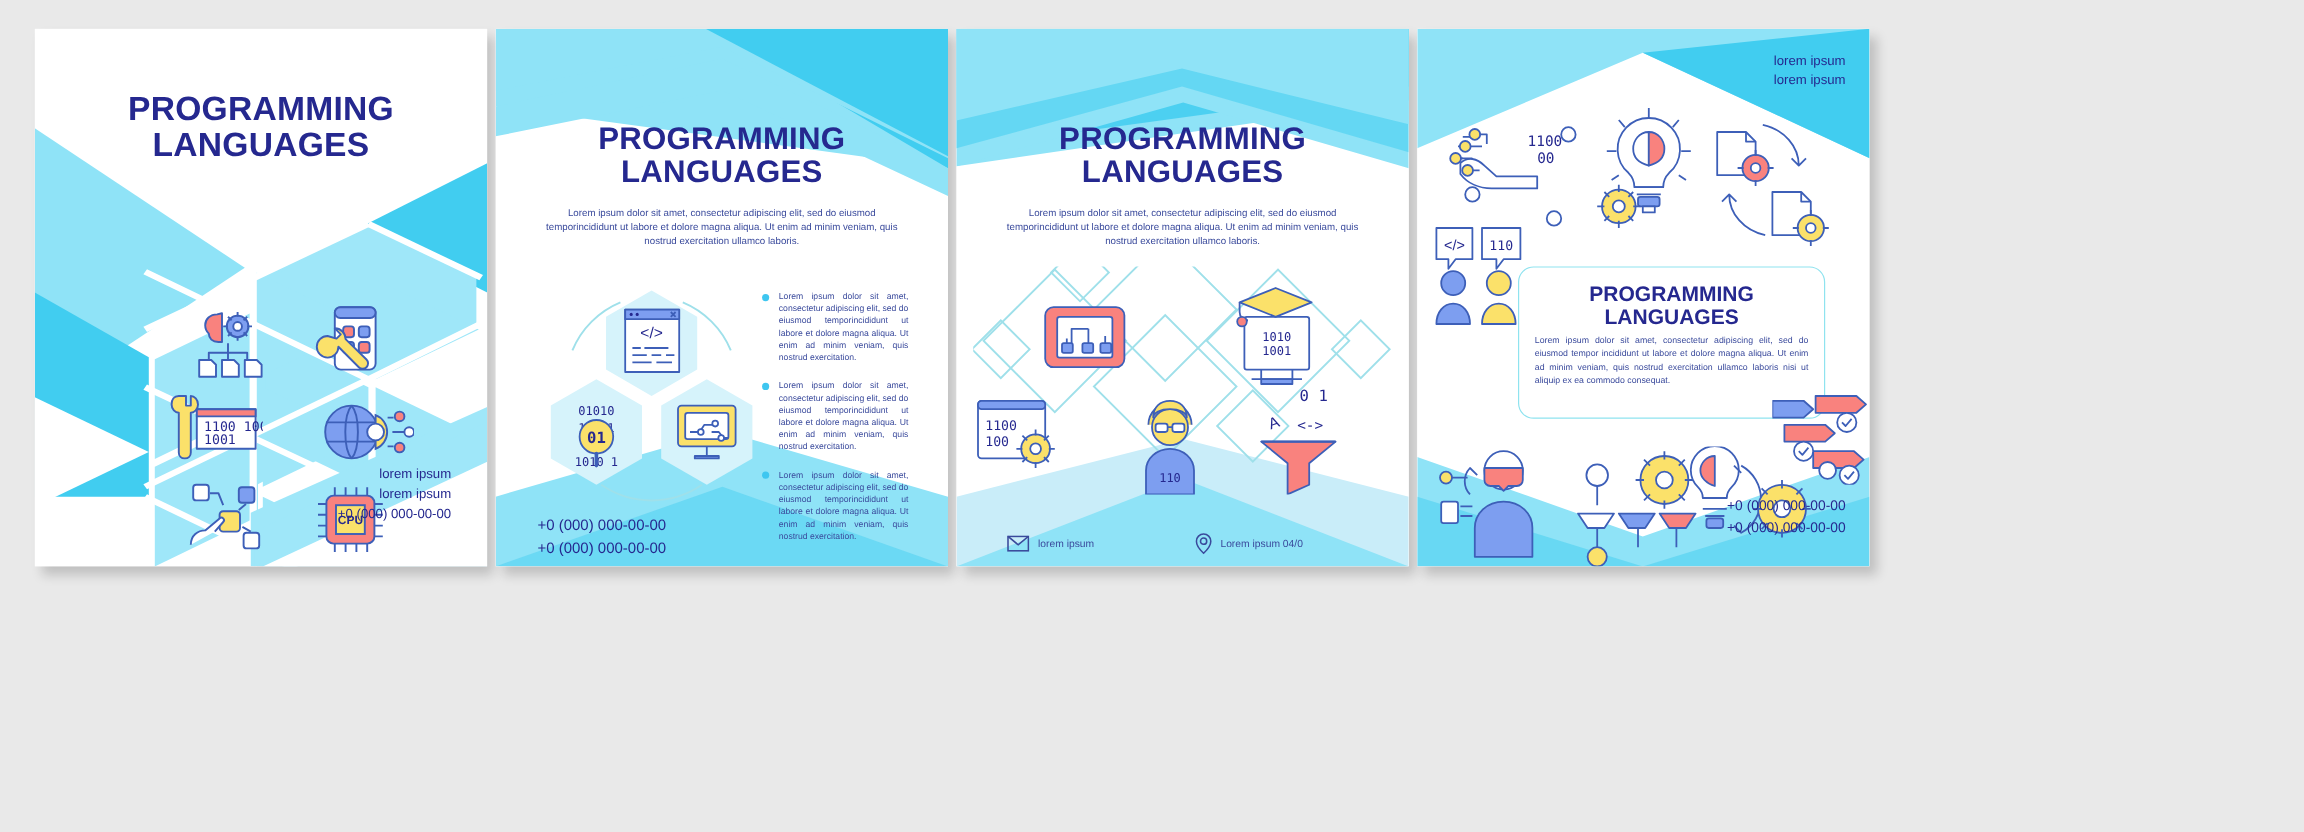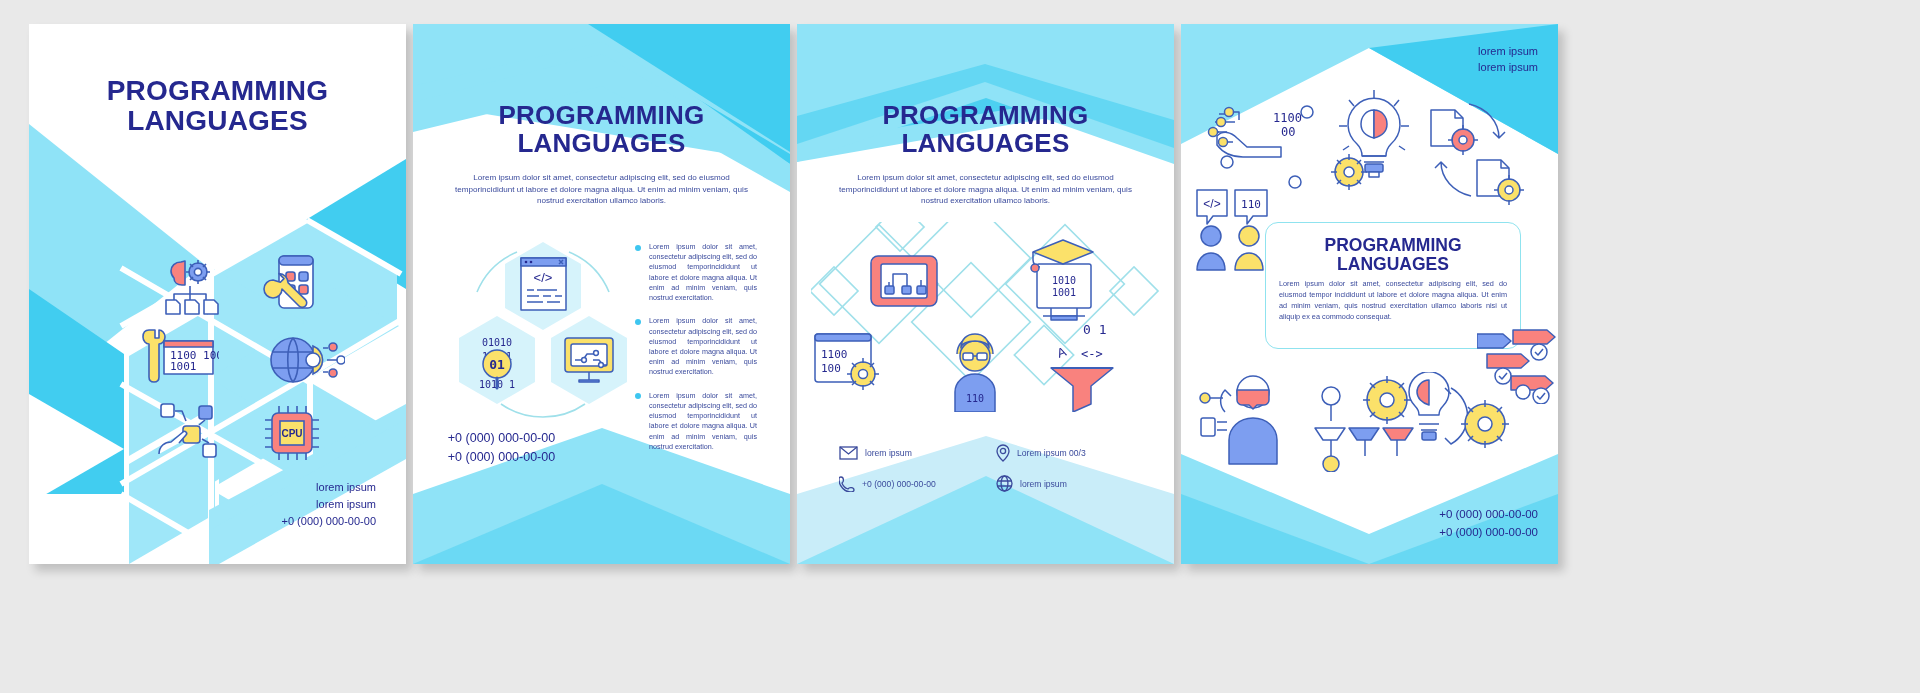--- a/index.html
+++ b/index.html
@@ -1,19 +1,19 @@
 <!DOCTYPE html>
 <html><head>
 <meta charset="utf-8">
 <style>
   html,body{margin:0;padding:0;background:#e9e9e9;}
   body{width:1920px;height:693px;font-family:"Liberation Sans",sans-serif;overflow:hidden;}
   .sheet{position:relative;width:1920px;height:693px;background:#e9e9e9;}
 
-  .panel{position:absolute;top:24px;height:540px;background:#ffffff;overflow:hidden;
+  .panel{position:absolute;top:24px;height:448px;background:#ffffff;overflow:hidden;
          box-shadow:6px 7px 9px rgba(0,0,0,.18);}
   #p1{left:29px;width:377px;}
   #p2{left:413px;width:377px;}
   #p3{left:797px;width:377px;}
   #p5{left:1565px;width:377px;}
 
   .lay{position:absolute;inset:0;}
   .lay svg{display:block;width:100%;height:100%;}
 
   .ttl{position:absolute;left:0;right:0;text-align:center;color:#25288f;
@@ -333,21 +333,21 @@
             <rect x="1" y="1" width="17" height="12" fill="none" stroke="#3a4a9c" stroke-width="1.3"></rect>
             <path d="M1 1l8.5 7L18 1" fill="none" stroke="#3a4a9c" stroke-width="1.3"></path>
           </svg>
         <span>lorem ipsum</span>
       </div>
       <div class="ci">
         <svg width="14" height="18" viewBox="0 0 14 18">
             <path d="M7 1a6 6 0 0 0-6 6c0 4.5 6 10 6 10s6-5.5 6-10a6 6 0 0 0-6-6z" fill="none" stroke="#3a4a9c" stroke-width="1.3"></path>
             <circle cx="7" cy="7" r="2.6" fill="none" stroke="#3a4a9c" stroke-width="1.3"></circle>
           </svg>
-        <span>Lorem ipsum 00/3</span>
+        <span>Lorem ipsum 04/0</span>
       </div>
       <div class="ci">
         <svg width="16" height="17" viewBox="0 0 16 17">
             <path d="M2 2c3 0 3 5 1 6 1 3 3 5 6 6 1-2 6-2 6 1 0 2-2 2-4 2C6 17 0 11 0 5 0 3 0 2 2 2z" fill="none" stroke="#3a4a9c" stroke-width="1.3"></path>
           </svg>
         <span>+0 (000) 000-00-00</span>
       </div>
       <div class="ci">
         <svg width="17" height="17" viewBox="0 0 17 17">
             <circle cx="8.5" cy="8.5" r="7.5" fill="none" stroke="#3a4a9c" stroke-width="1.3"></circle>

